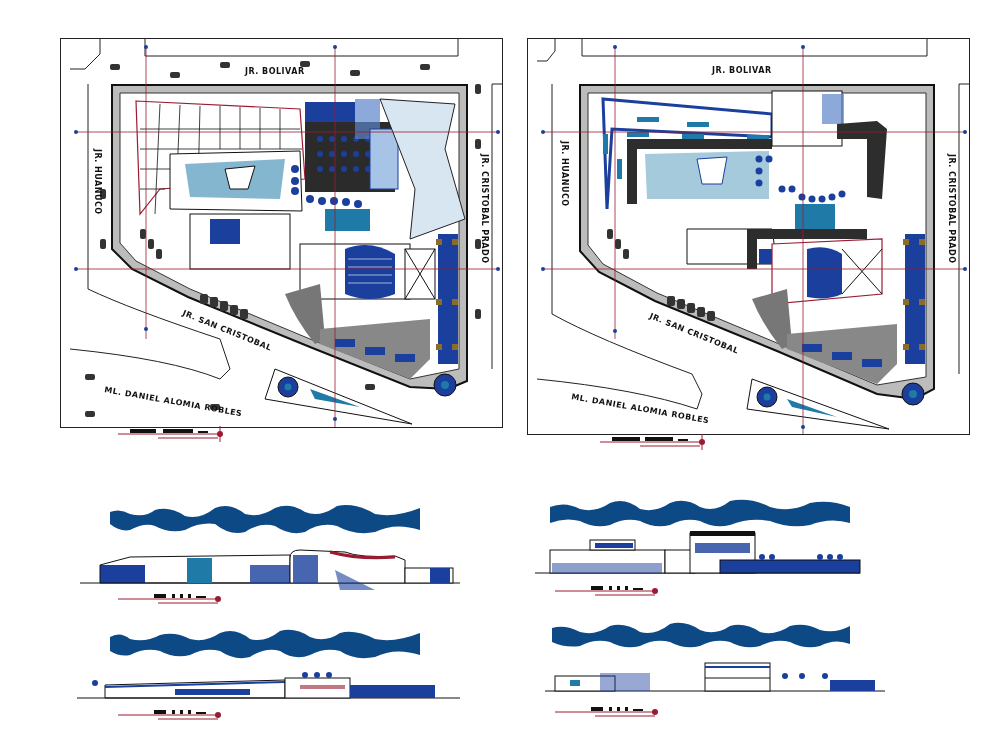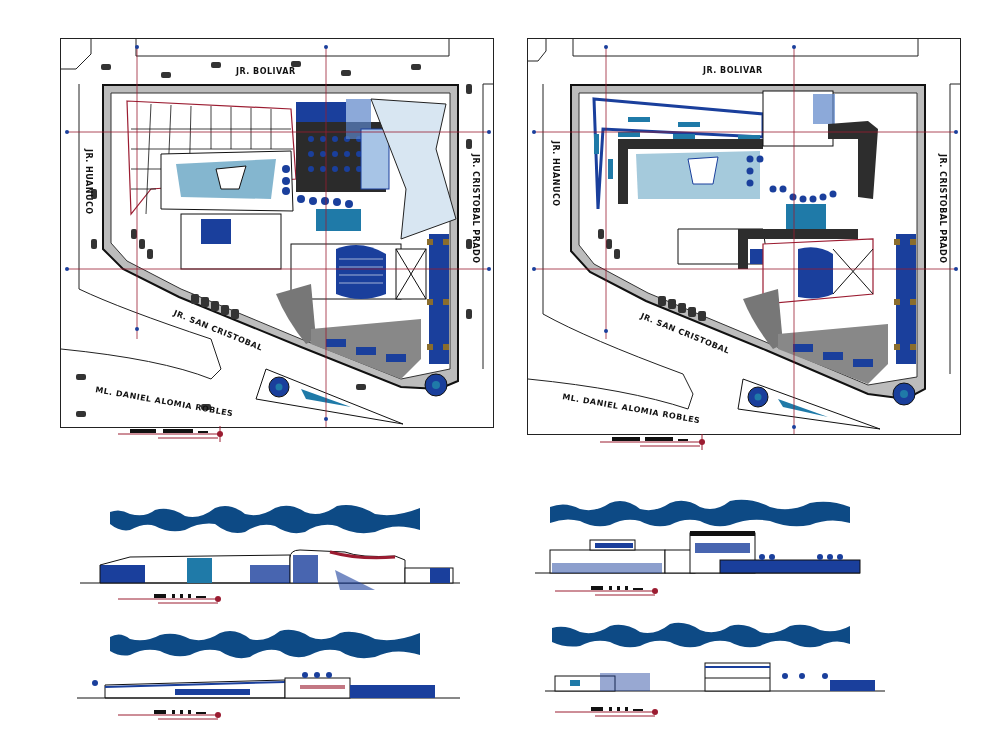--- a/index.html
+++ b/index.html
@@ -1,18 +1,18 @@
 <!DOCTYPE html>
 <html><head>
 <meta charset="utf-8">
 <style>
   html,body{margin:0;padding:0;background:#fff;}
   body{width:1000px;height:750px;position:relative;overflow:hidden;font-family:"Liberation Sans",sans-serif;}
   .sheet{position:absolute;}
-  .plan{border:1px solid #222;background:#fff;overflow:hidden;}
+  .plan{border:1px solid #222;background:#fff;overflow:hidden;padding-left:9px;}
   svg{display:block;}
   .street{font-family:"DejaVu Sans",sans-serif;font-weight:bold;font-size:8px;fill:#111;letter-spacing:0.5px;}
 </style>
 </head>
 <body>
 
 <div class="sheet plan" style="left:60px;top:38px;width:432px;height:388px;">
   <svg width="432" height="388" viewBox="0 0 432 388">
 
     <path d="M75 0 V17 H388 V0" fill="none" stroke="#222" stroke-width="1"></path>

